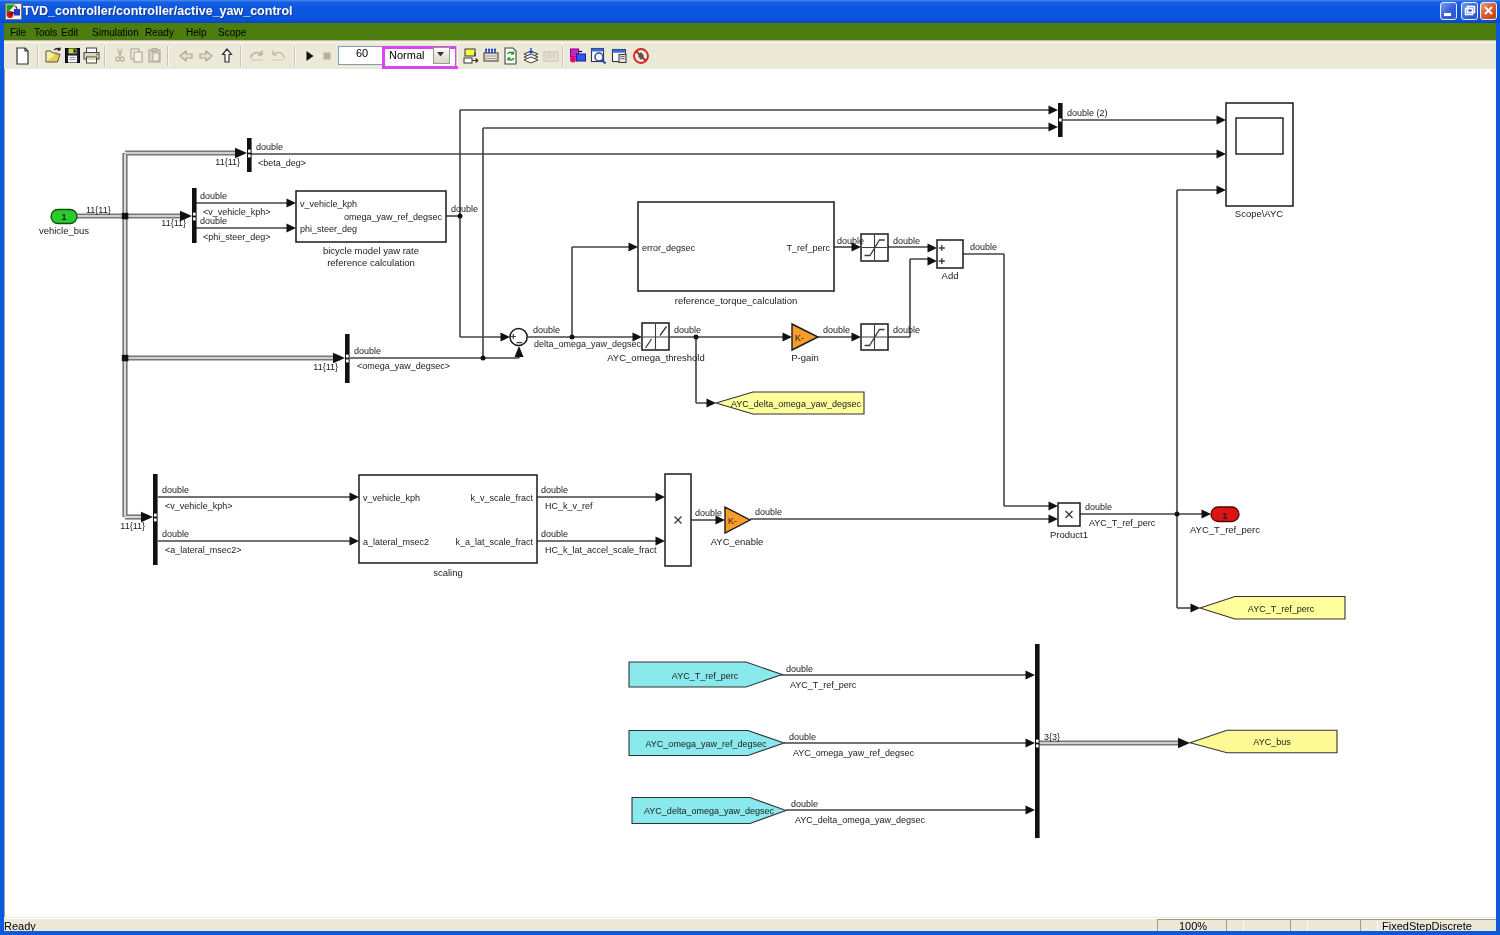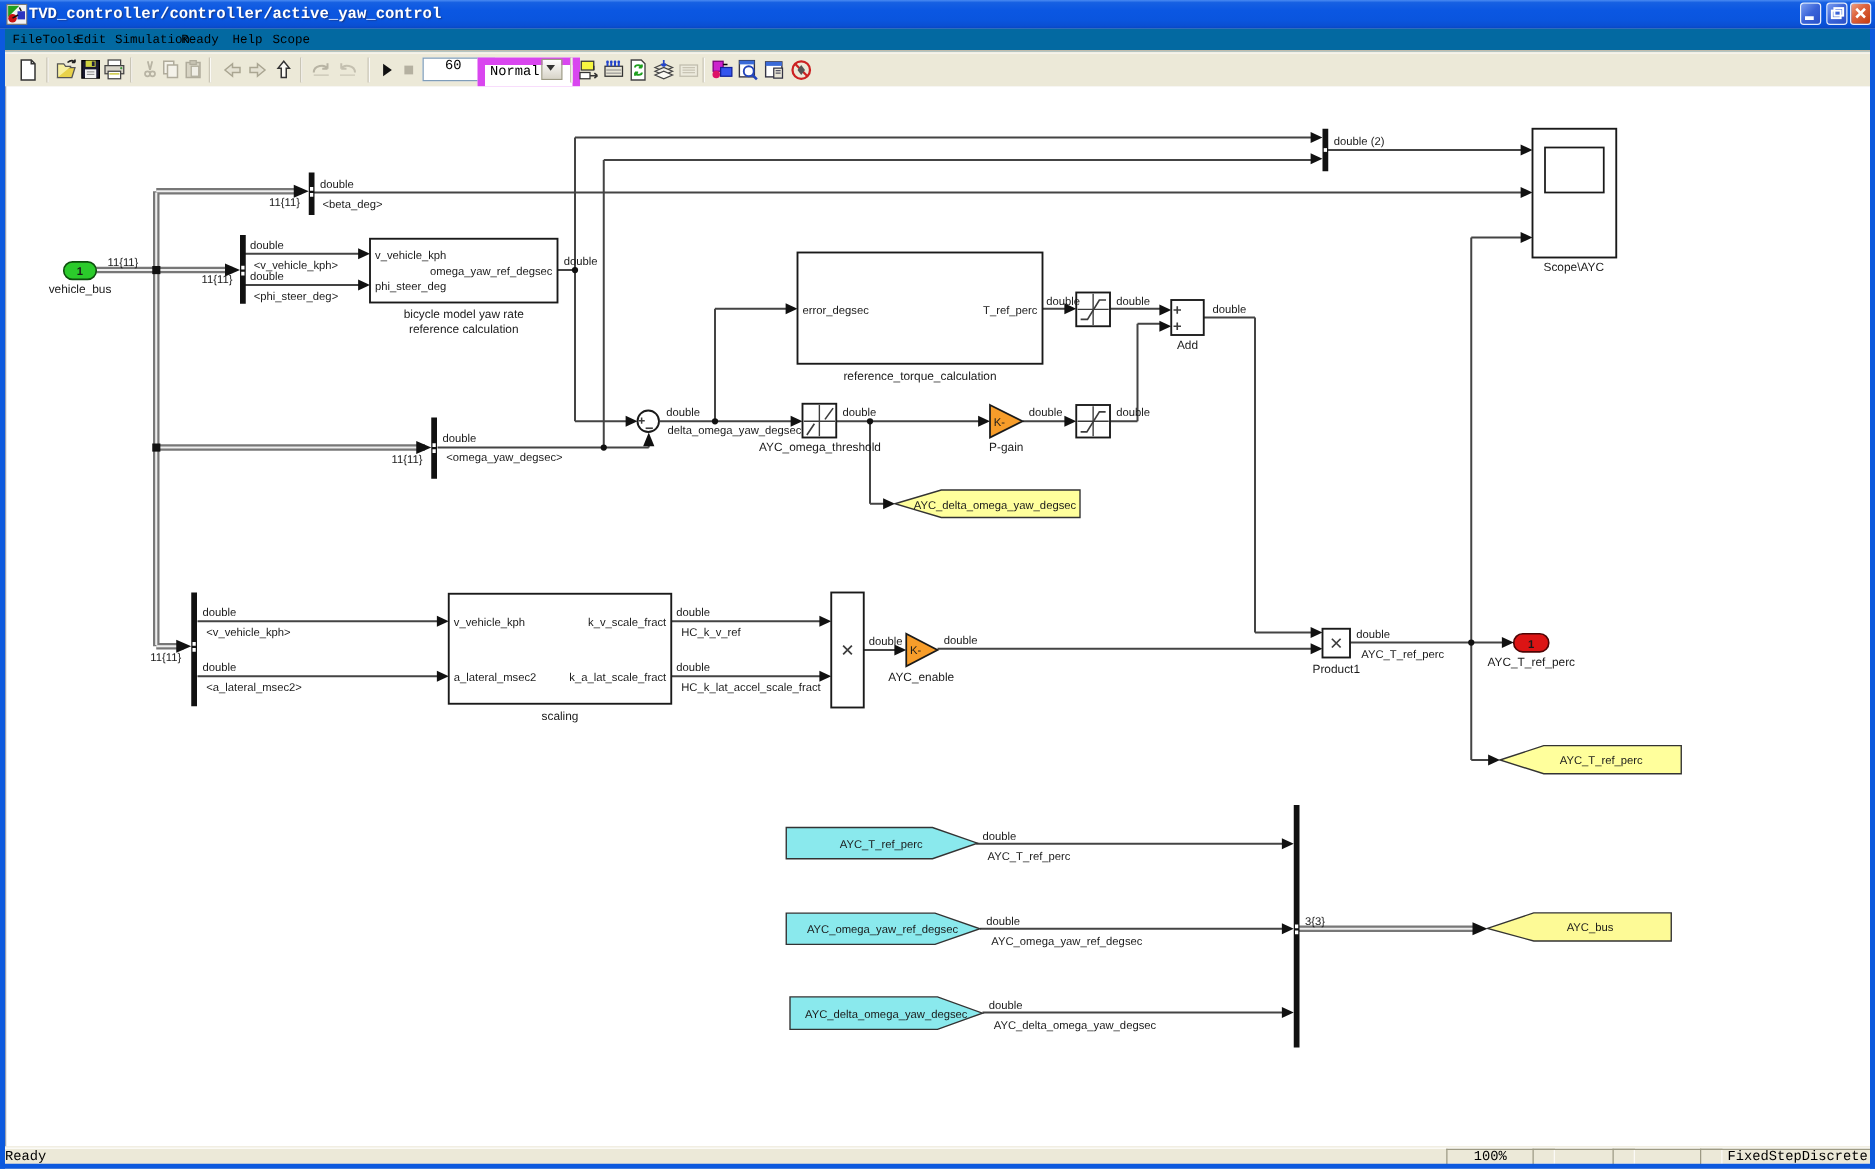--- a/index.html
+++ b/index.html
@@ -1,26 +1,26 @@
 <!DOCTYPE html>
 <html><head>
 <meta charset="utf-8">
 <style>
 html,body{margin:0;padding:0;width:1500px;height:935px;overflow:hidden;background:#ECE9D8;font-family:"Liberation Sans",sans-serif;}
 #win{will-change:transform;}
-#win{position:absolute;left:0;top:0;width:1500px;height:935px;font-family:Liberation Mono, monospace;}
+#win{position:absolute;left:0;top:0;width:1500px;height:935px;}
 #titlebar{position:absolute;left:0;top:0;width:1500px;height:23px;
  background:linear-gradient(180deg,#4a8bf2 0%,#1660e2 9%,#0b57e2 35%,#0a55de 70%,#0a4fd2 90%,#0845c0 100%);}
 #ticon{position:absolute;left:5px;top:3px;width:17px;height:17px;}
 #ttext{position:absolute;left:23px;top:4px;font-size:12.5px;font-weight:bold;color:#fff;text-shadow:1px 1px 1px #1a3a8a;}
 .tbtn{position:absolute;top:2px;width:17px;height:18px;border-radius:3px;border:1px solid #e8eefc;box-sizing:border-box;}
 #btn-min{left:1439.5px;background:linear-gradient(135deg,#7a9df0 0%,#3a63d8 50%,#2a50c8 100%);}
 #btn-max{left:1460.5px;background:linear-gradient(135deg,#7a9df0 0%,#3a63d8 50%,#2a50c8 100%);}
 #btn-close{left:1480px;background:linear-gradient(135deg,#f0a080 0%,#dd6540 40%,#c43a10 100%);}
-#menubar{position:absolute;left:4px;top:23px;width:1492px;height:18px;background:#0369a1;font-size:10px;color:#000;border-bottom:1px solid #c0bcac;box-sizing:border-box;}
+#menubar{position:absolute;left:4px;top:23px;width:1492px;height:18px;background:#4d7c0f;font-size:10px;color:#000;border-bottom:1px solid #c0bcac;box-sizing:border-box;}
 .mi{position:absolute;top:4px;}
 #toolbar{position:absolute;left:4px;top:42px;width:1492px;height:26px;background:#ECE9D8;border-top:1px solid #f7f6f1;border-bottom:1px solid #d6d2c2;}
 .tsep{position:absolute;top:3px;width:1px;height:20px;background:#c9c5b5;border-right:1px solid #fbfaf6;}
 .ticon{position:absolute;top:3px;width:20px;height:20px;}
 #canvas{position:absolute;left:4px;top:69px;width:1492px;height:848px;background:#fff;border-left:1px solid #98a0b0;box-sizing:border-box;}
 #statusbar{position:absolute;left:1px;top:918px;width:1498px;height:13px;background:#ECE9D8;border-top:1px solid #fff;font-size:11px;color:#000;}
 .sfield{position:absolute;top:0px;height:11px;border:1px solid;border-color:#9d9a84 #fbfaf6 #fbfaf6 #9d9a84;font-size:11px;padding-left:21px;}
 #bleft{position:absolute;left:0;top:23px;width:4px;height:912px;background:#0c59de;}
 #bright{position:absolute;left:1496px;top:23px;width:4px;height:912px;background:#0c59de;}
 #bbot{position:absolute;left:0;top:931px;width:1500px;height:4px;background:#0c59de;}
@@ -122,21 +122,21 @@
         <path d="M4 14 L16 14" stroke="#ccc8b8" stroke-width="1"></path>
       </svg>
   <span class="tsep" style="left:290px"></span>
   <svg class="ticon" style="left:296px">
         <path d="M6.5 5 L13.5 10 L6.5 15 Z" fill="#111"></path>
       </svg>
   <svg class="ticon" style="left:313px">
         <rect x="6.5" y="6.5" width="7" height="7" fill="#b4b0a0"></rect>
       </svg>
   <span style="position:absolute;left:334px;top:3px;width:39px;height:17px;background:#fff;border:1px solid #7f9db9;font-size:11px;padding-left:17px;">60</span>
-  <span style="position:absolute;left:378px;top:3px;width:66px;height:17px;background:#fff;border:6px solid #d946ef;font-size:11px;padding-left:4px;">Normal</span>
+  <span style="position:absolute;left:378px;top:3px;width:66px;height:17px;background:#fff;border:3px solid #d946ef;font-size:11px;padding-left:4px;">Normal</span>
   <span style="position:absolute;left:429px;top:4px;width:15px;height:15px;background:linear-gradient(180deg,#fefefe,#d8d4c8);border:1px solid #9d9a84;"></span>
   <svg style="position:absolute;left:433px;top:9px" width="8" height="6">
         <path d="M0 0 L7 0 L3.5 4.5 Z" fill="#333"></path>
       </svg>
   <span class="tsep" style="left:452px"></span>
   <svg class="ticon" style="left:458px">
         <rect x="3" y="3" width="10" height="7" fill="#f7f740" stroke="#333"></rect>
         <rect x="2" y="12" width="8" height="5" fill="#fff" stroke="#333"></rect>
         <path d="M10 14.5 L16 14.5 M16 14.5 L13.5 12.5 M16 14.5 L13.5 16.5 M13 6.5 L13 10" stroke="#333" stroke-width="1.2" fill="none"></path>
       </svg>

